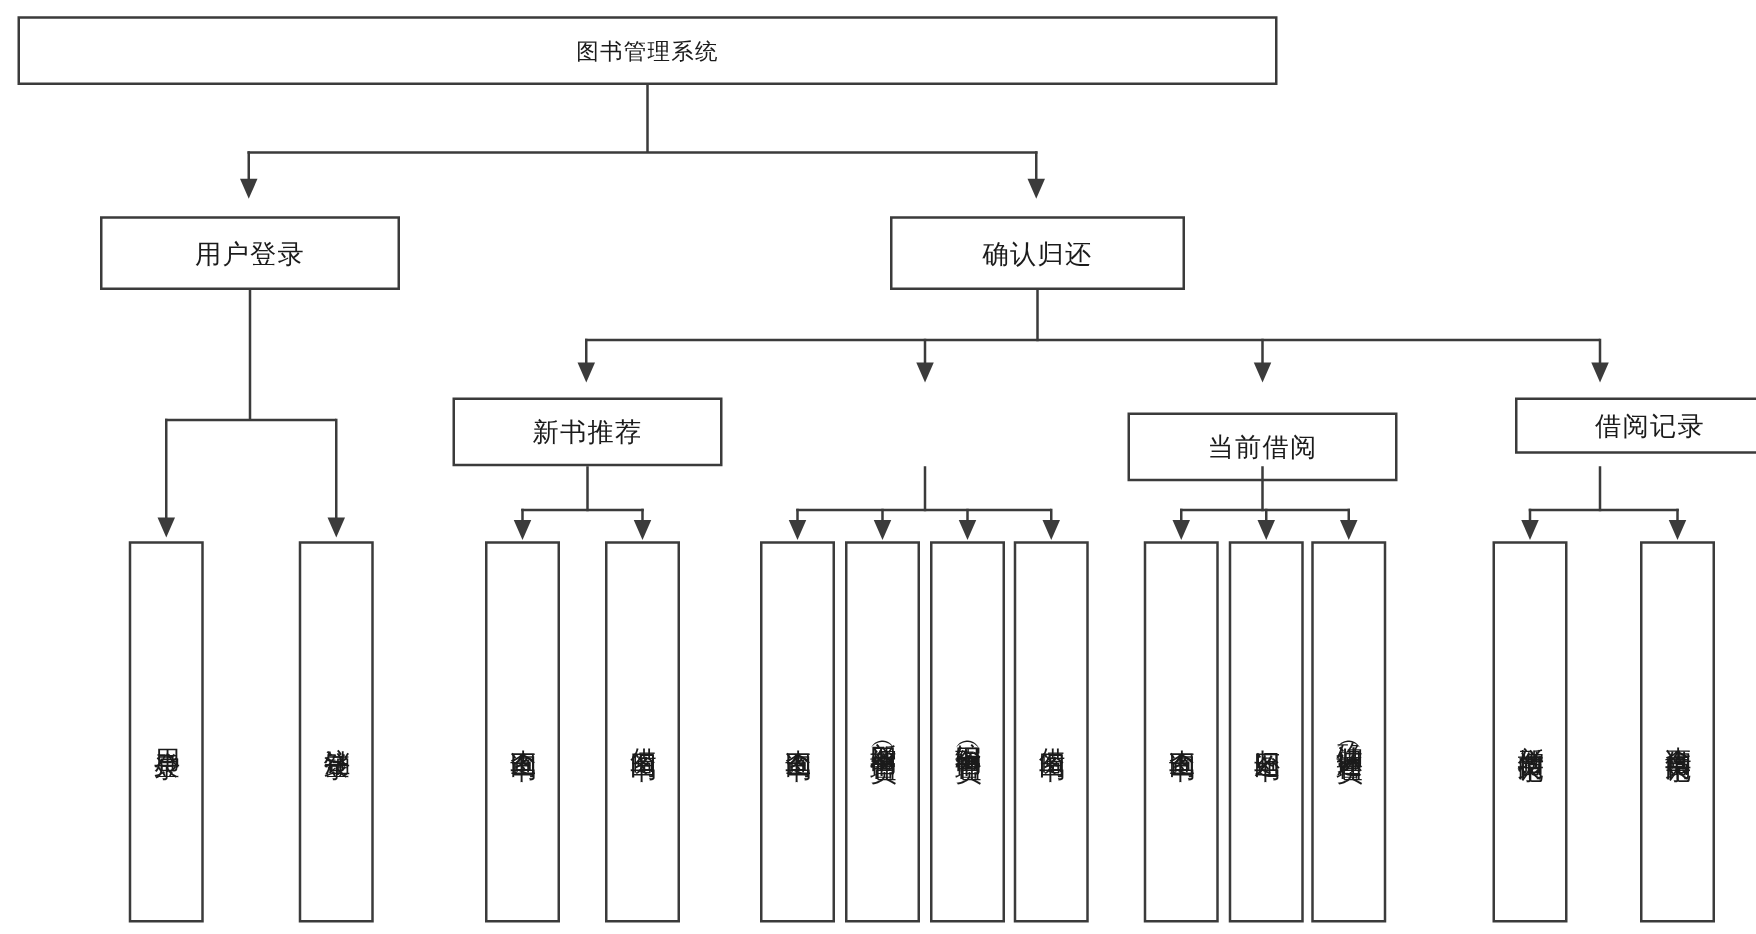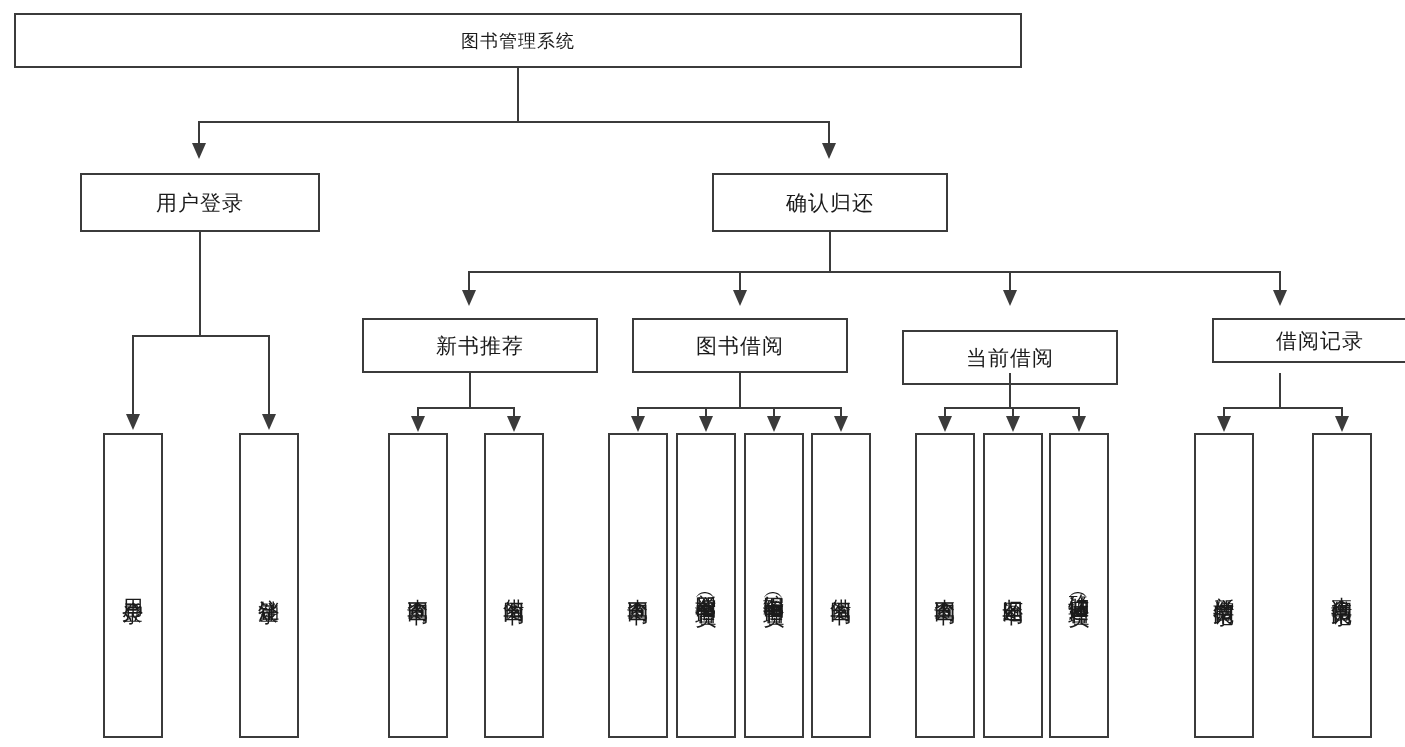--- a/index.html
+++ b/index.html
@@ -113,25 +113,22 @@
   <div class="edge h" style="left:468px; top:271px; width:812px; height:2px;"></div>
   <div class="edge v" style="left:468px; top:271px; width:2px; height:22px;"></div>
   <div class="arrow" style="left:462px; top:290px;"></div>
   <div class="edge v" style="left:739px; top:271px; width:2px; height:22px;"></div>
   <div class="arrow" style="left:733px; top:290px;"></div>
   <div class="edge v" style="left:1009px; top:271px; width:2px; height:22px;"></div>
   <div class="arrow" style="left:1003px; top:290px;"></div>
   <div class="edge v" style="left:1279px; top:271px; width:2px; height:22px;"></div>
   <div class="arrow" style="left:1273px; top:290px;"></div>
 
-  <div class="node lvl3" style="left:362px; top:318px; width:236px; height:55px;">
+  <div class="node lvl3" style="left:362px; top:318px; width:216px; height:55px;">
     <span>新书推荐</span>
-  </div>
-  <div class="node lvl3" style="left:632px; top:318px; width:216px; height:55px;">
-    <span>图书借阅</span>
   </div>
   <div class="node lvl3" style="left:902px; top:318px; width:216px; height:55px;margin-top:12px;">
     <span>当前借阅</span>
   </div>
   <div class="node lvl3" style="left:1172px; top:318px; width:216px; height:45px;margin-left:40px;">
     <span>借阅记录</span>
   </div>
 
   <div class="edge v" style="left:469px; top:373px; width:2px; height:36px;"></div>
   <div class="edge h" style="left:417px; top:407px; width:98px; height:2px;"></div>

